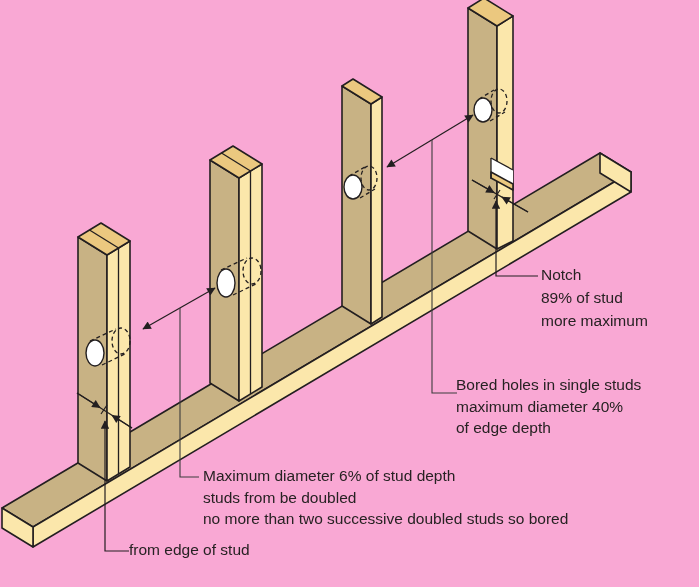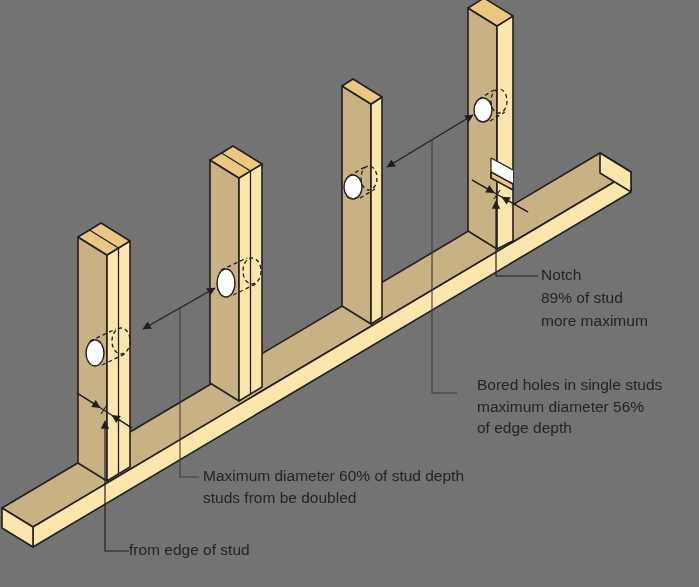--- a/index.html
+++ b/index.html
@@ -1,16 +1,16 @@
 <!DOCTYPE html>
 <html><head>
 <meta charset="utf-8">
 <style>
   html,body{margin:0;padding:0;background:#fff;}
-  .canvas{position:relative;width:699px;height:587px;background:#737373;overflow:hidden;
+  .canvas{position:relative;width:699px;height:587px;background:#f9a8d4;overflow:hidden;
           font-family:"Liberation Sans", sans-serif;color:#272223;}
   svg{position:absolute;left:0;top:0;}
   .wood{stroke:#231f20;stroke-width:1.6;stroke-linejoin:round;}
   .thin{stroke:#231f20;stroke-width:1.3;fill:none;}
   .dash{stroke:#231f20;stroke-width:1.3;fill:none;stroke-dasharray:4 3;}
   .holefront{fill:#ffffff;stroke:#231f20;stroke-width:1.4;}
   .arrow{stroke:#231f20;stroke-width:1.2;fill:none;}
   .leader{stroke:#3c3c3c;stroke-width:1.1;fill:none;}
   .label{position:absolute;font-size:15.5px;line-height:21.5px;white-space:nowrap;}
   .label.notch{line-height:23px;}
@@ -121,28 +121,29 @@
     <line class="arrow" x1="101" y1="414" x2="107" y2="405"></line>
   </g>
 </svg>
 
 <div class="label notch" style="left:541px;top:263px;">
   <div>Notch</div>
   <div>89% of stud</div>
   <div>more maximum</div>
 </div>
 
-<div class="label" style="left:477px;top:374px;">
+<div class="label" style="left:456px;top:374px;">
   <div>Bored holes in single studs</div>
-  <div>maximum diameter 56%</div>
+  <div>maximum diameter 40%</div>
   <div>of edge depth</div>
 </div>
 
 <div class="label" style="left:203px;top:465px;">
-  <div>Maximum diameter 60% of stud depth</div>
+  <div>Maximum diameter 6% of stud depth</div>
   <div>studs from be doubled</div>
+  <div>no more than two successive doubled studs so bored</div>
 </div>
 
 <div class="label frac" style="left:129px;top:538px;">
   <div>from edge of stud</div>
 </div>
 
 </div>
 
 </body></html>

